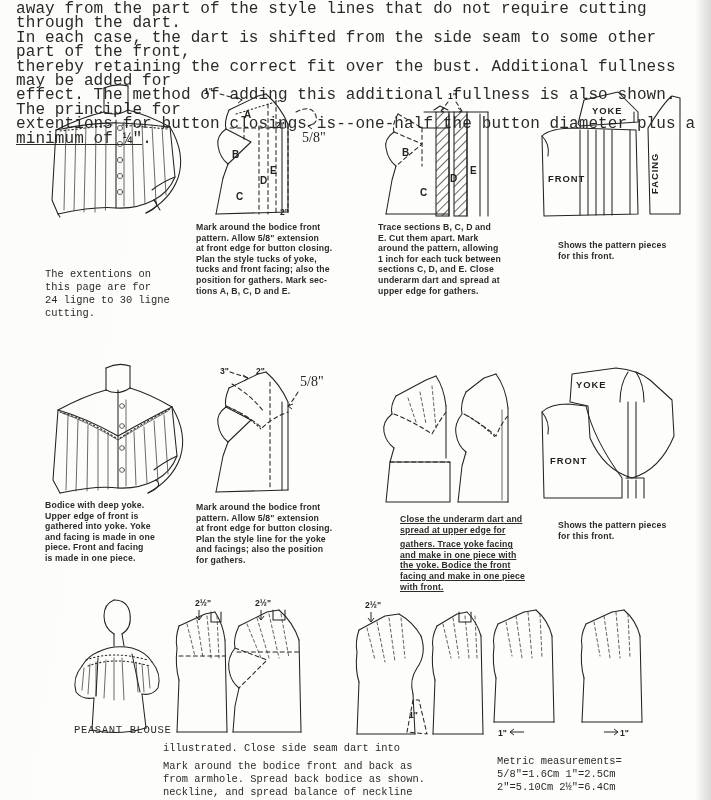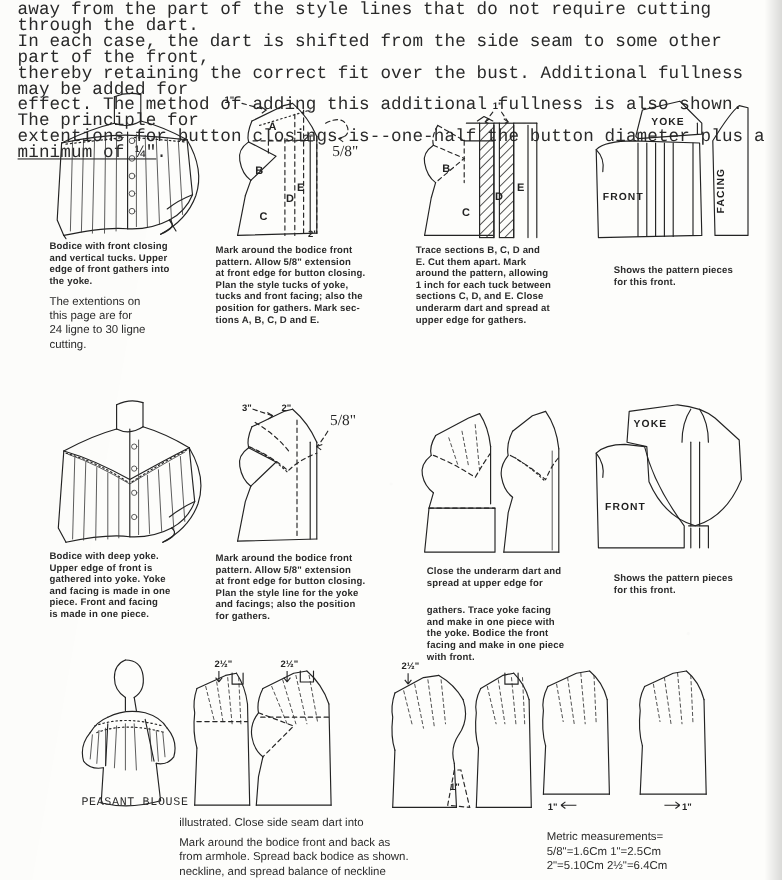--- a/index.html
+++ b/index.html
@@ -61,21 +61,21 @@
     position: absolute;
     font-family: "Liberation Sans", sans-serif;
     font-size: 8.7px;
     line-height: 10.6px;
     color: #2b2b2b;
     letter-spacing: .15px;
     font-weight: 600;
   }
   .cap.hand { font-weight: 600; }
   .cap.typed {
-    font-family: Liberation Sans, sans-serif;
+    font-family: Liberation Mono, monospace;
     font-weight: 400;
     font-size: 10.4px;
     line-height: 13px;
     letter-spacing: 0;
   }
   .cap p { margin: 0; }
   .cap p + p { margin-top: 5px; }
 
   .peasant-label {
     position: absolute;
@@ -173,26 +173,20 @@
       <circle cx="78" cy="78" r="2.6" class="ln-f"></circle>
       <circle cx="78" cy="94" r="2.6" class="ln-f"></circle>
       <circle cx="78" cy="110" r="2.6" class="ln-f"></circle>
 
       <path class="ln" d="M128 45 Q144 72 136 96 Q128 118 104 131"></path>
       <path class="ln" d="M112 118 Q120 124 104 131"></path>
       <path class="ln" d="M133 95 Q120 100 110 108"></path>
 
       <path class="ln" d="M16 132 L18 135 M112 118 L118 128"></path>
     </svg>
-  </div>
-  <div class="cap hand" style="left:45px; top:218px; width:140px;">
-    <p>Bodice with front closing</p>
-    <p style="margin-top:0">and vertical tucks. Upper</p>
-    <p style="margin-top:0">edge of front gathers into</p>
-    <p style="margin-top:0">the yoke.</p>
   </div>
   <div class="cap typed" style="left:45px; top:268px; width:150px;">
     <p>The extentions on</p>
     <p style="margin-top:0">this page are for</p>
     <p style="margin-top:0">24 ligne to 30 ligne</p>
     <p style="margin-top:0">cutting.</p>
   </div>
 
   <div class="fig" style="left:196px; top:84px;">
     <svg width="160" height="132" viewBox="0 0 160 132">
@@ -431,24 +425,24 @@
       <path class="ln" d="M88 90 L84 104 L80 140"></path>
       <path class="ln" d="M80 140 L130 140"></path>
       <path class="dsh" d="M86 52 Q104 62 118 74 Q124 60 130 54"></path>
       <path class="dot" d="M90 54 Q106 64 118 76"></path>
 
       <path class="ln-f" d="M124 48 L124 138"></path>
 
       <path class="dsh-f" d="M30 36 L38 60 M42 30 L48 62 M54 24 L58 66"></path>
     </svg>
   </div>
-  <div class="cap hand" style="left:388px; top:514px; width:152px;">
+  <div class="cap hand" style="left:400px; top:514px; width:152px;text-decoration:underline;">
     <p>Close the underarm dart and</p>
     <p style="margin-top:0">spread at upper edge for</p>
-    <p style="margin-top:14px">gathers. Trace yoke facing</p>
+    <p style="margin-top:4px">gathers. Trace yoke facing</p>
     <p style="margin-top:0">and make in one piece with</p>
     <p style="margin-top:0">the yoke. Bodice the front</p>
     <p style="margin-top:0">facing and make in one piece</p>
     <p style="margin-top:0">with front.</p>
   </div>
 
   <div class="fig" style="left:540px; top:366px;">
     <svg width="170" height="132" viewBox="0 0 170 132">
 
       <path class="ln" d="M30 36 L32 8 L76 2 Q98 4 110 14 L132 34 L134 70 Q120 104 92 112 Q64 104 50 72 L48 40 Z"></path>

